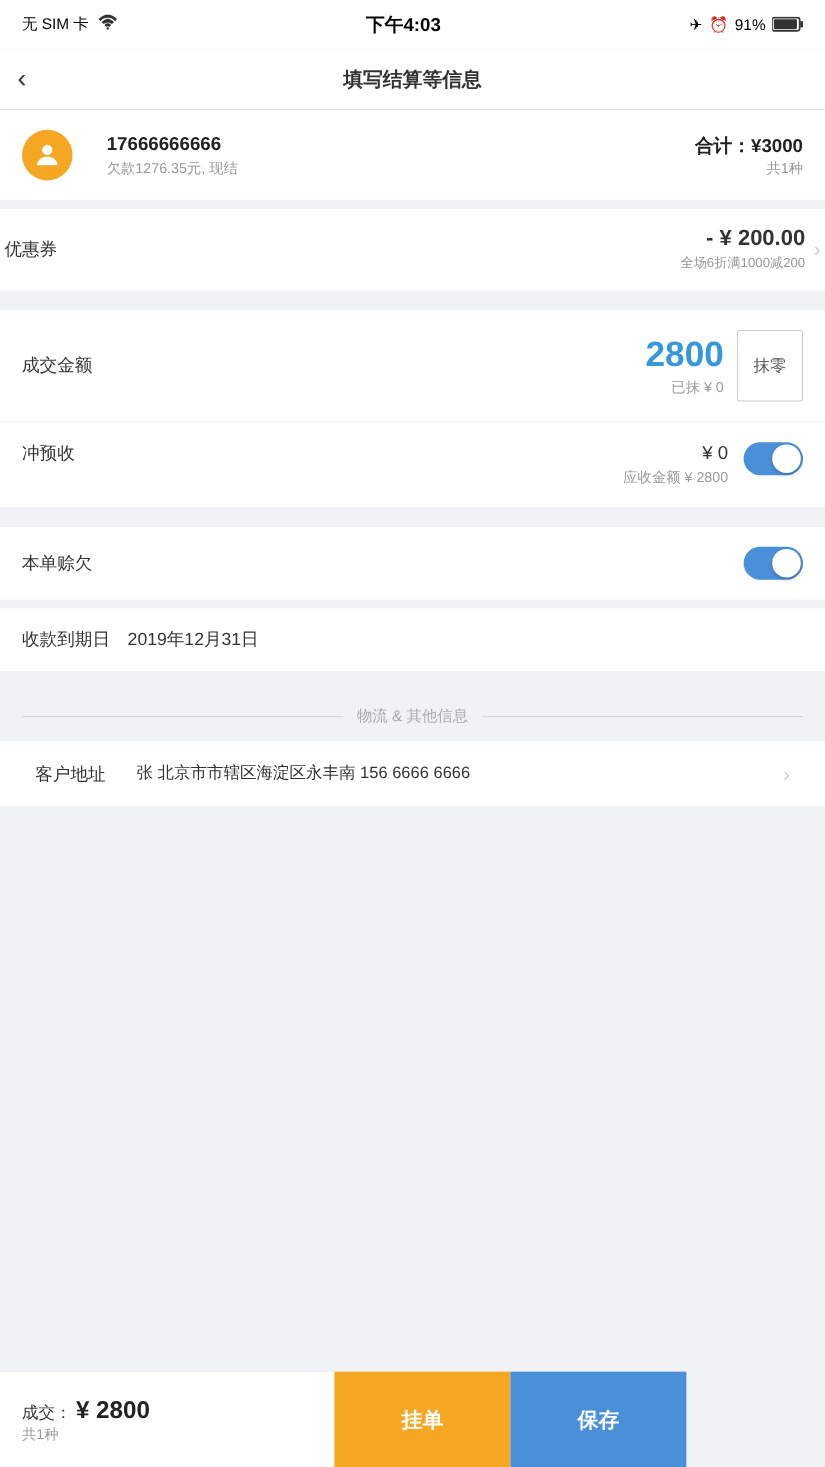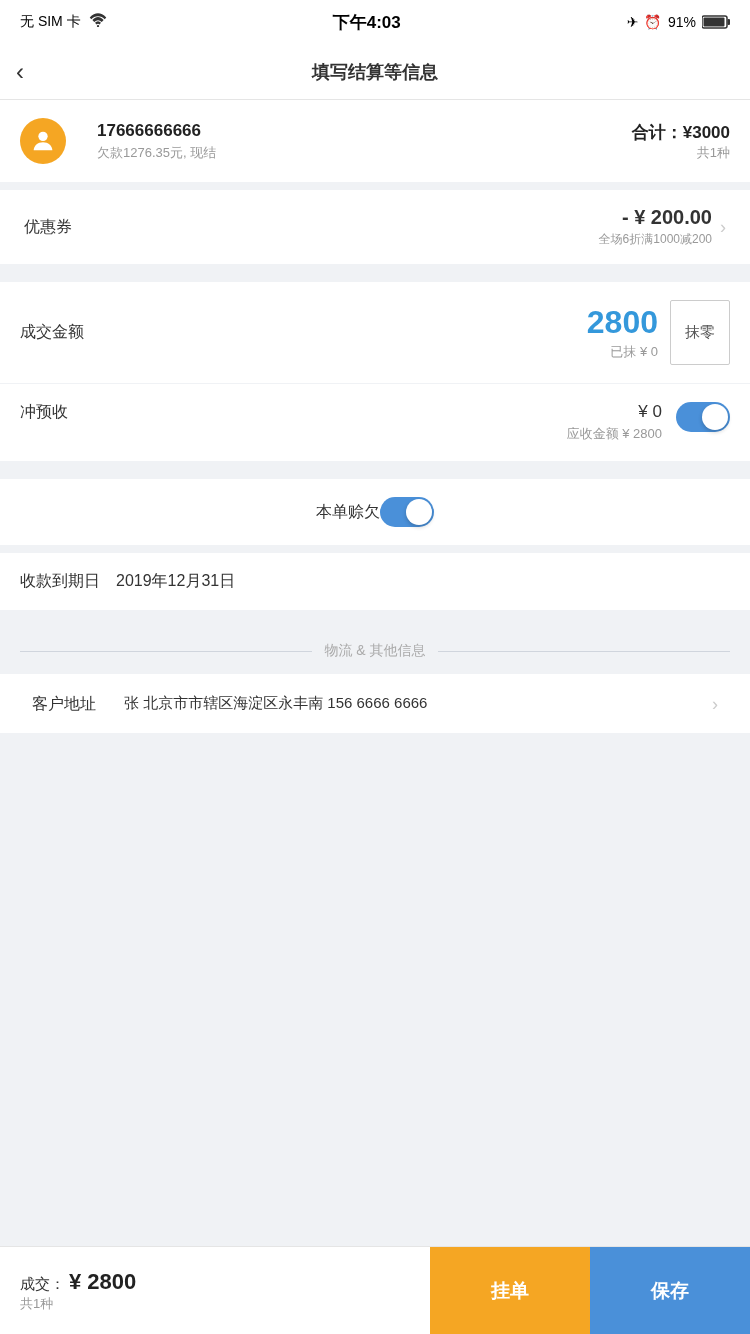--- a/index.html
+++ b/index.html
@@ -98,21 +98,21 @@
       color: #222;
     }
     .customer-right .total-count {
       font-size: 13px;
       color: #999;
     }
 
     
     .coupon-row {
       background: #fff;
-      padding: 16px 24px;
+      padding: 16px 4px;
       display: flex;
       align-items: center;
       justify-content: space-between;
       margin-bottom: 8px;
     }
     .coupon-label {
       font-size: 16px;
       color: #333;
     }
     .coupon-right {
@@ -237,21 +237,21 @@
       font-size: 13px;
       color: #999;
       margin-top: 3px;
     }
 
     
     .bendan-row {
       background: #fff;
       display: flex;
       align-items: center;
-      justify-content: center;
+      justify-content: space-between;
       padding: 18px 20px;
       margin-bottom: 8px;
     }
     .bendan-label {
       font-size: 16px;
       color: #333;
     }
 
     
     .duedate-row {
@@ -312,21 +312,21 @@
     .empty-space {
       background: #f0f2f5;
       height: 120px;
     }
 
     
     .bottom-bar {
       position: fixed;
       bottom: 0;
       left: 0;
-      width: 750px;
+      width: 624px;
       height: 88px;
       background: #fff;
       display: flex;
       align-items: center;
       border-top: 1px solid #e5e5e5;
     }
     .bottom-summary {
       flex: 1;
       padding: 0 20px;
     }

